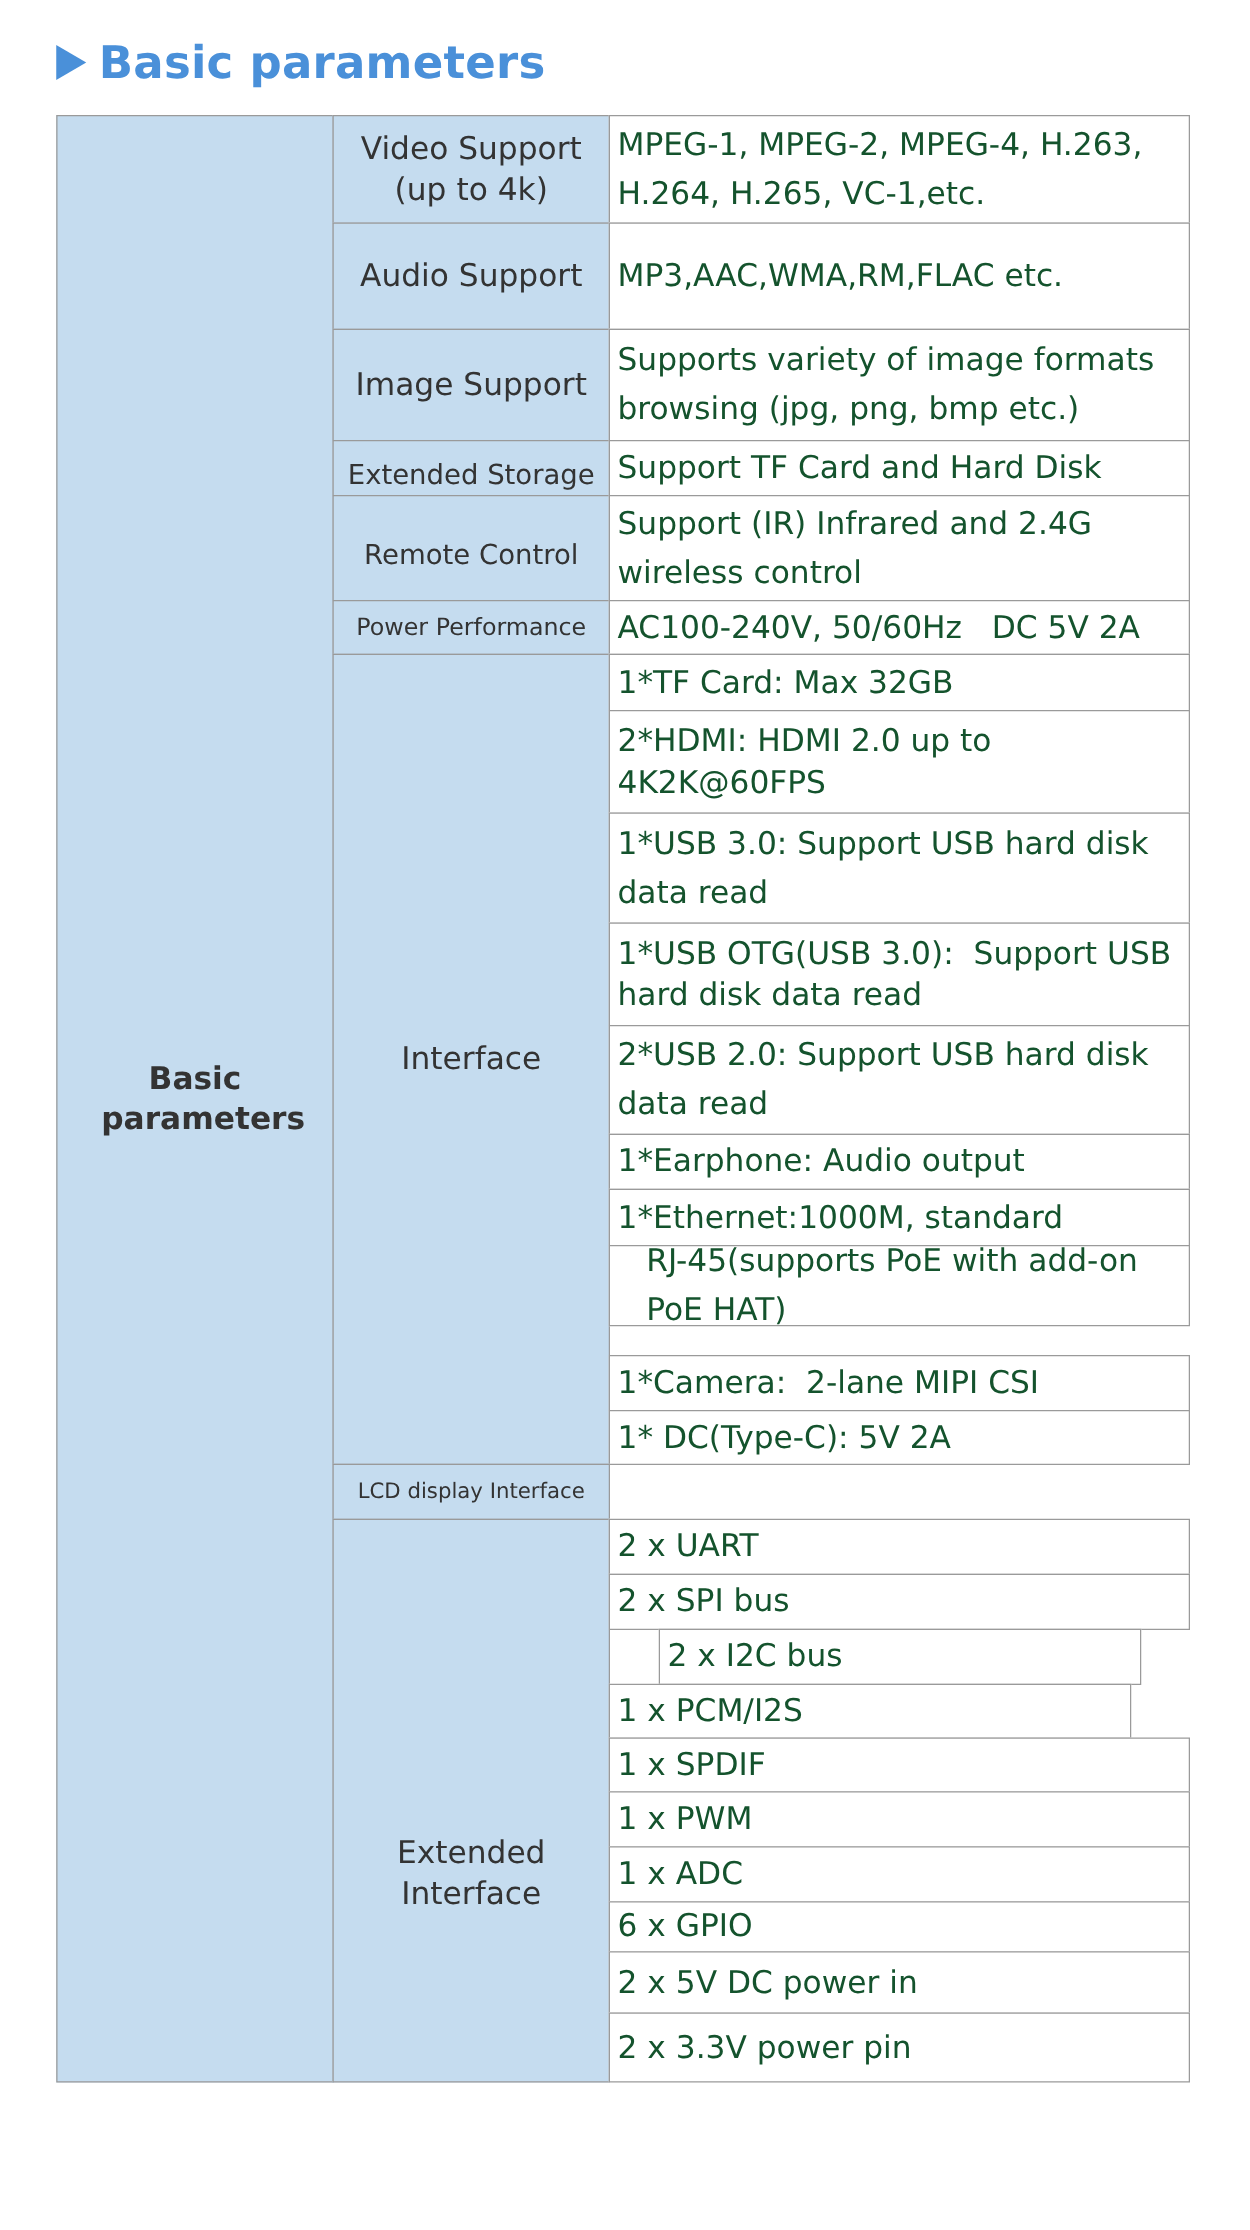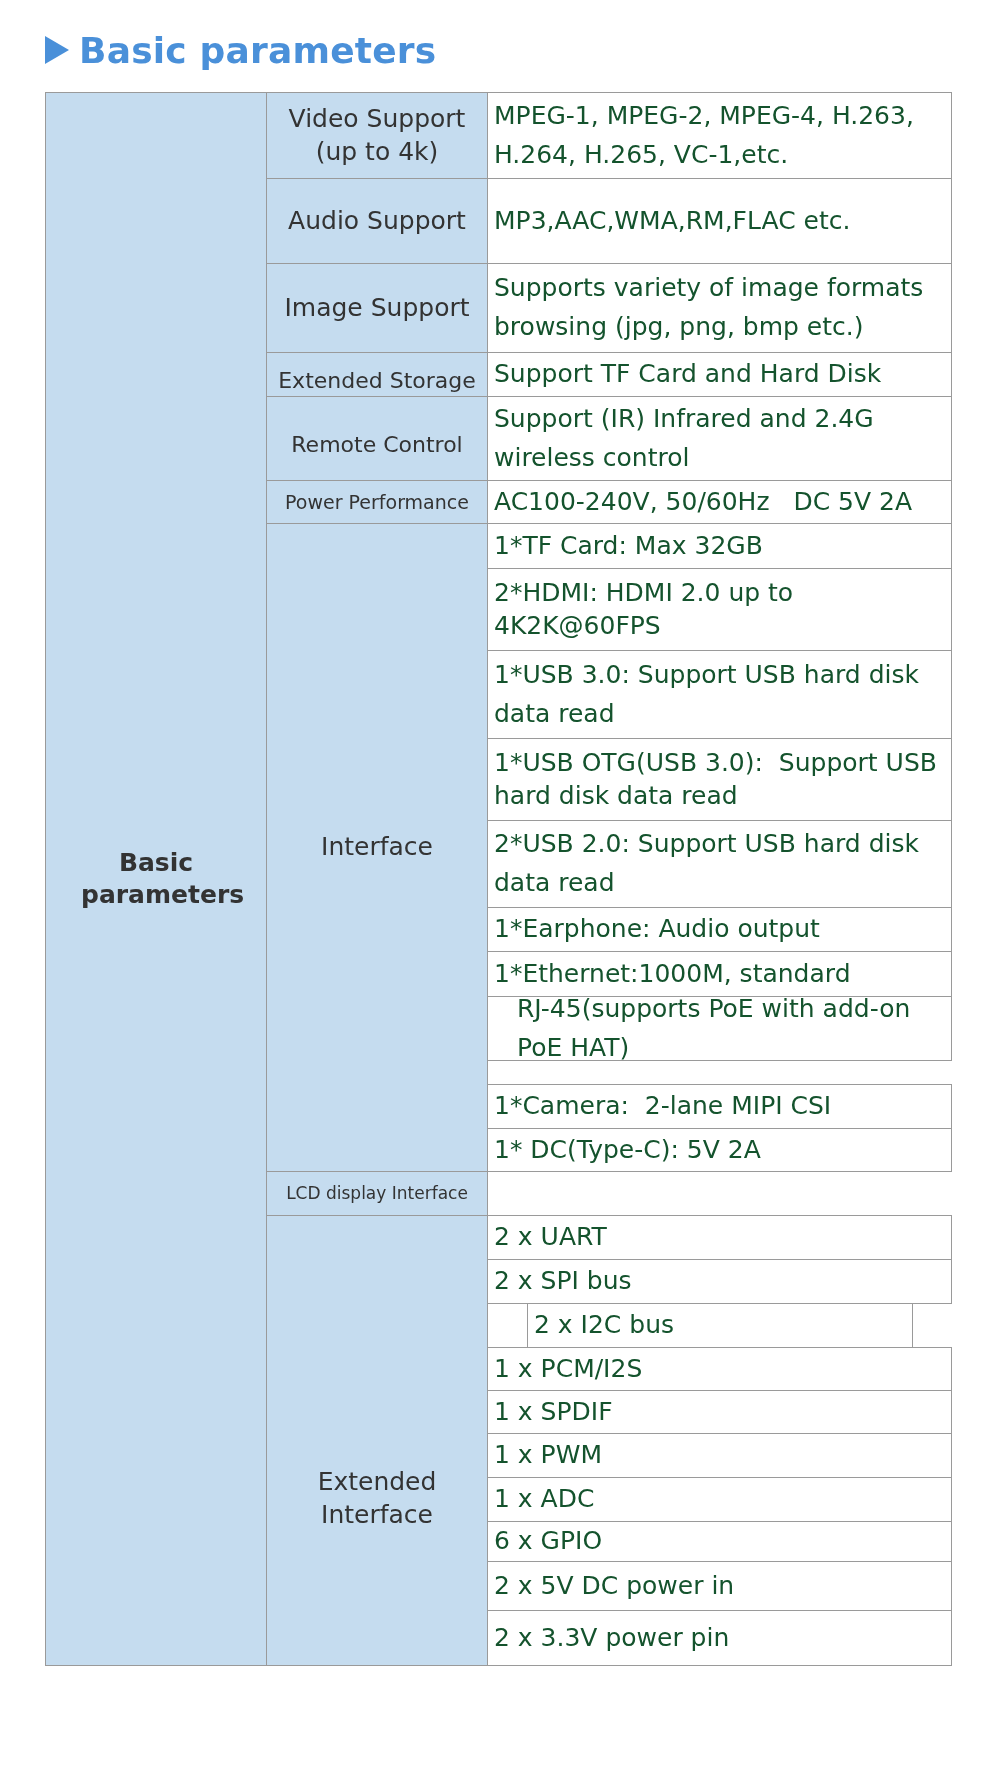--- a/index.html
+++ b/index.html
@@ -123,21 +123,21 @@
   </div>
   <div class="cell value" style="left:442px;top:1123px;width:465px;height:45px;">
       <span class="val">2 x UART</span>
     </div>
   <div class="cell value" style="left:442px;top:1167px;width:465px;height:45px;">
       <span class="val">2 x SPI bus</span>
     </div>
   <div class="cell value" style="left:442px;top:1211px;width:386px;height:45px;margin-left:40px;">
       <span class="val">2 x I2C bus</span>
     </div>
-  <div class="cell value" style="left:442px;top:1255px;width:465px;height:44px;">
+  <div class="cell value" style="left:442px;top:1255px;width:418px;height:44px;">
       <span class="val">1 x PCM/I2S</span>
     </div>
   <div class="cell value" style="left:442px;top:1298px;width:465px;height:44px;">
       <span class="val">1 x SPDIF</span>
     </div>
   <div class="cell value" style="left:442px;top:1341px;width:465px;height:45px;">
       <span class="val">1 x PWM</span>
     </div>
   <div class="cell value" style="left:442px;top:1385px;width:465px;height:45px;">
       <span class="val">1 x ADC</span>

